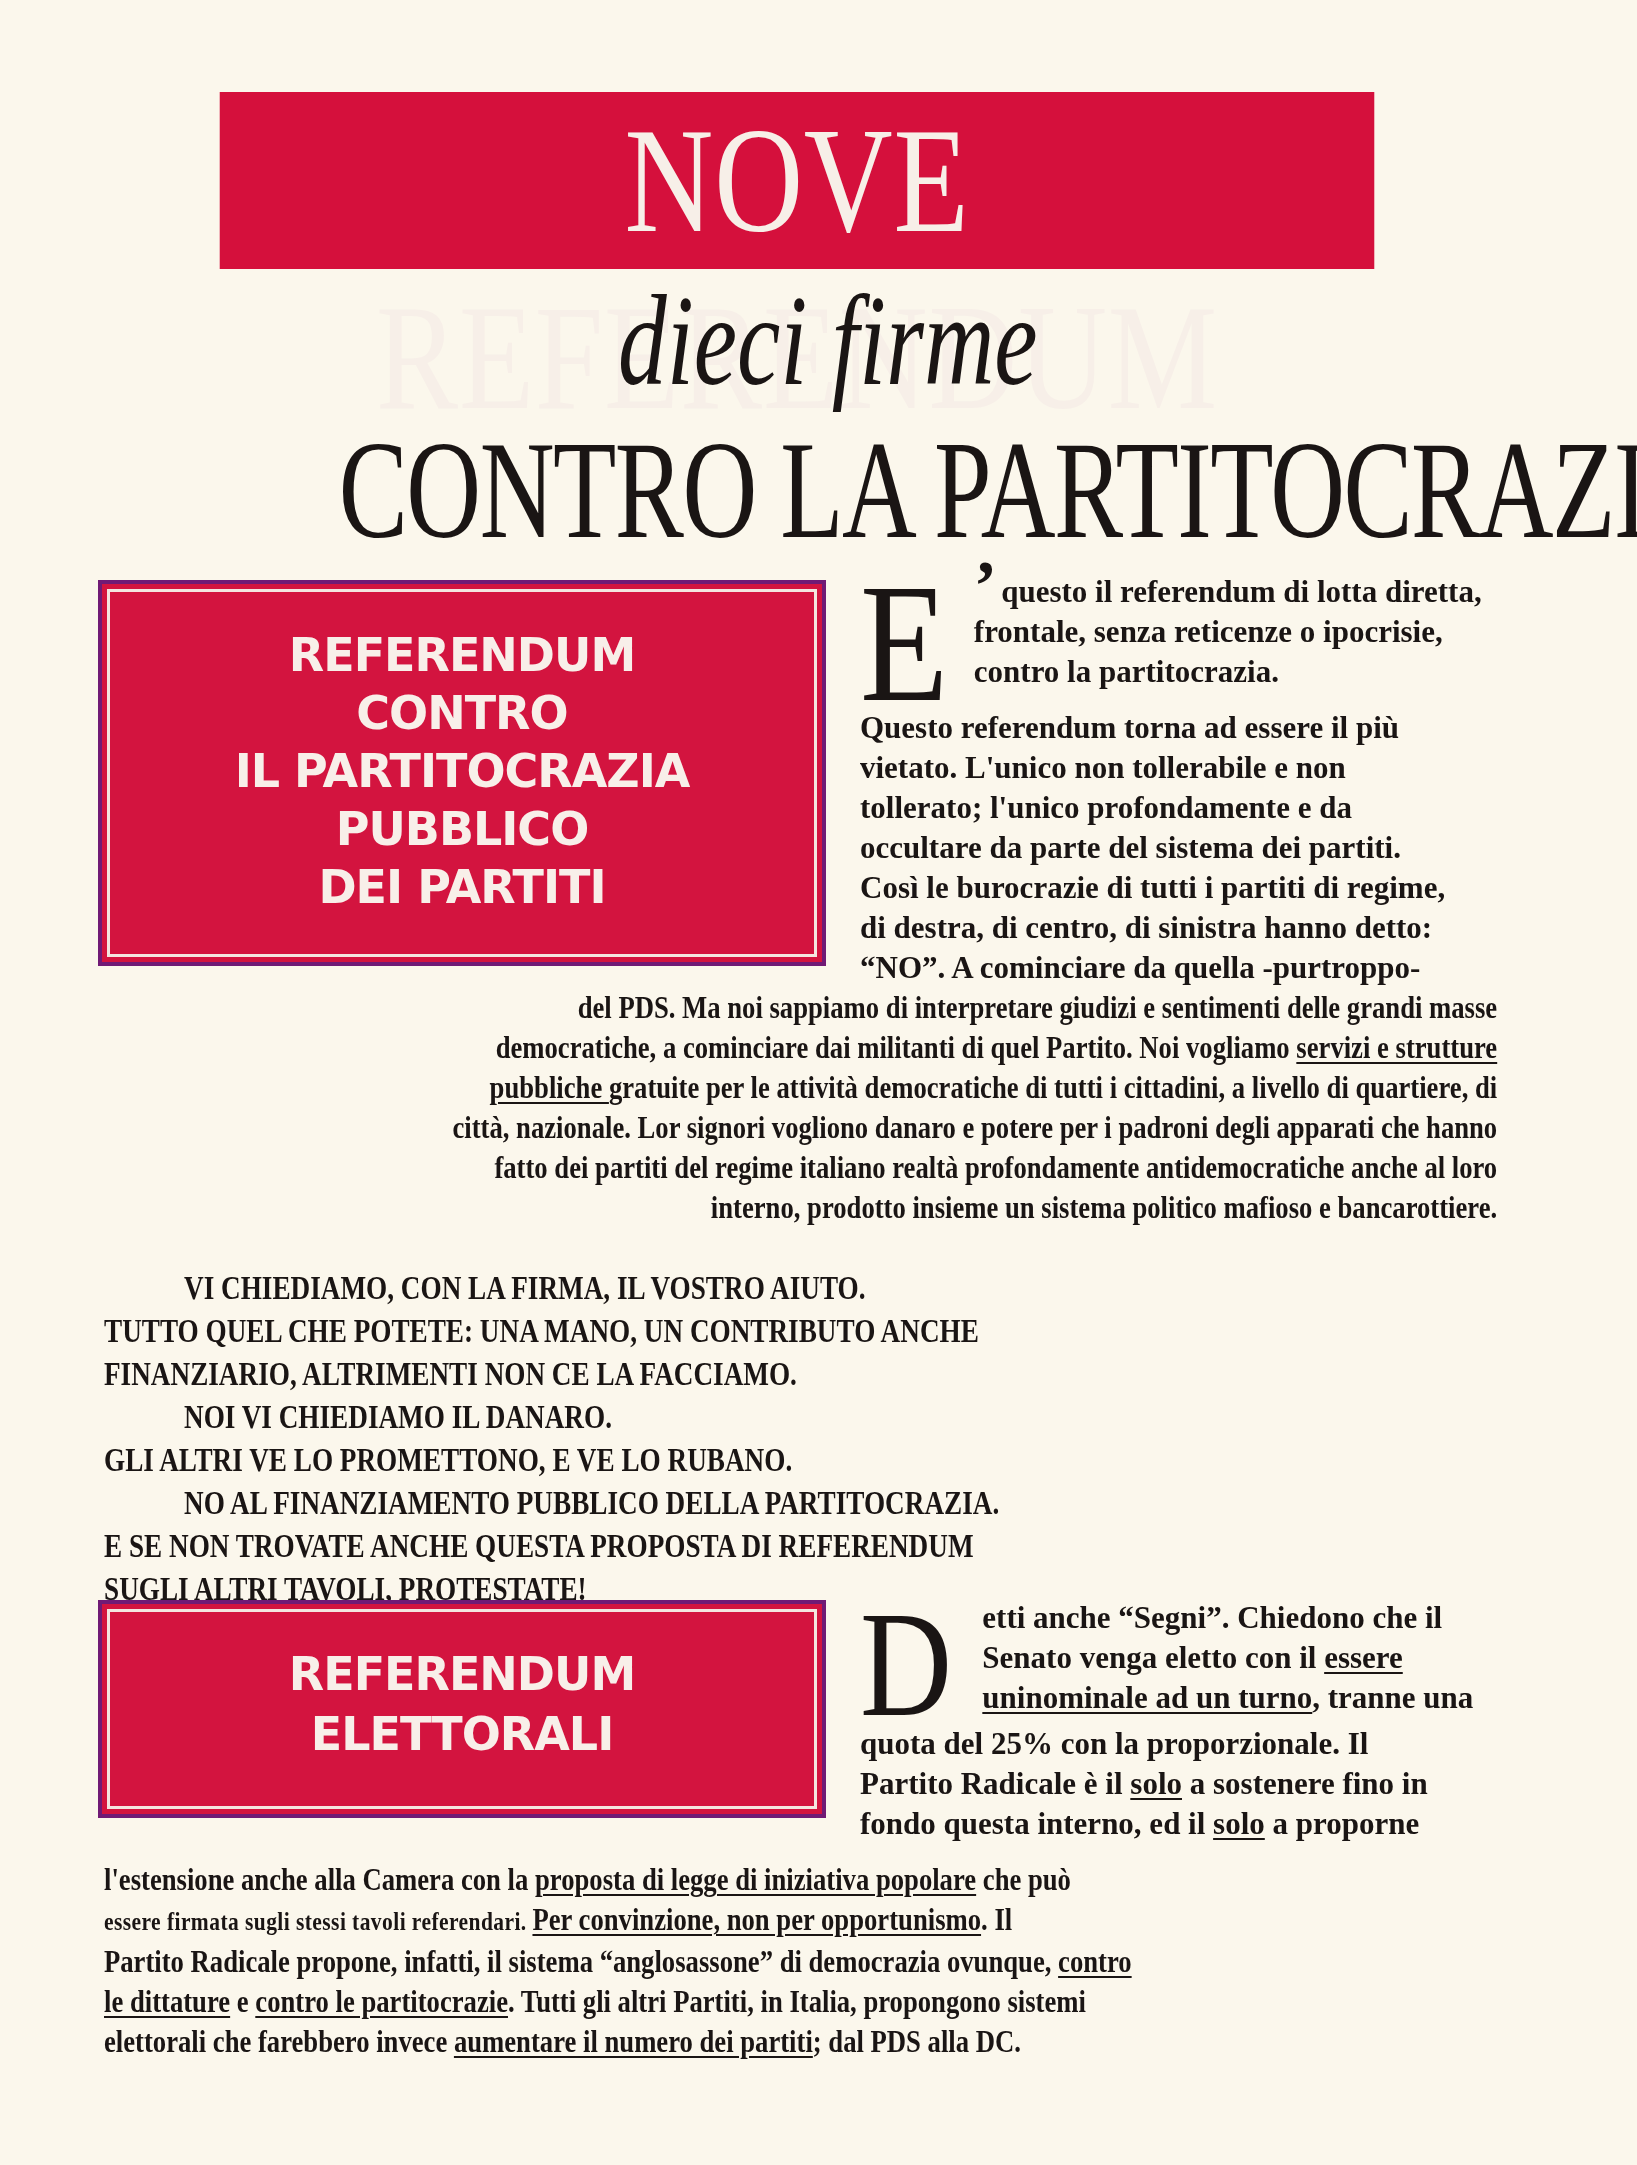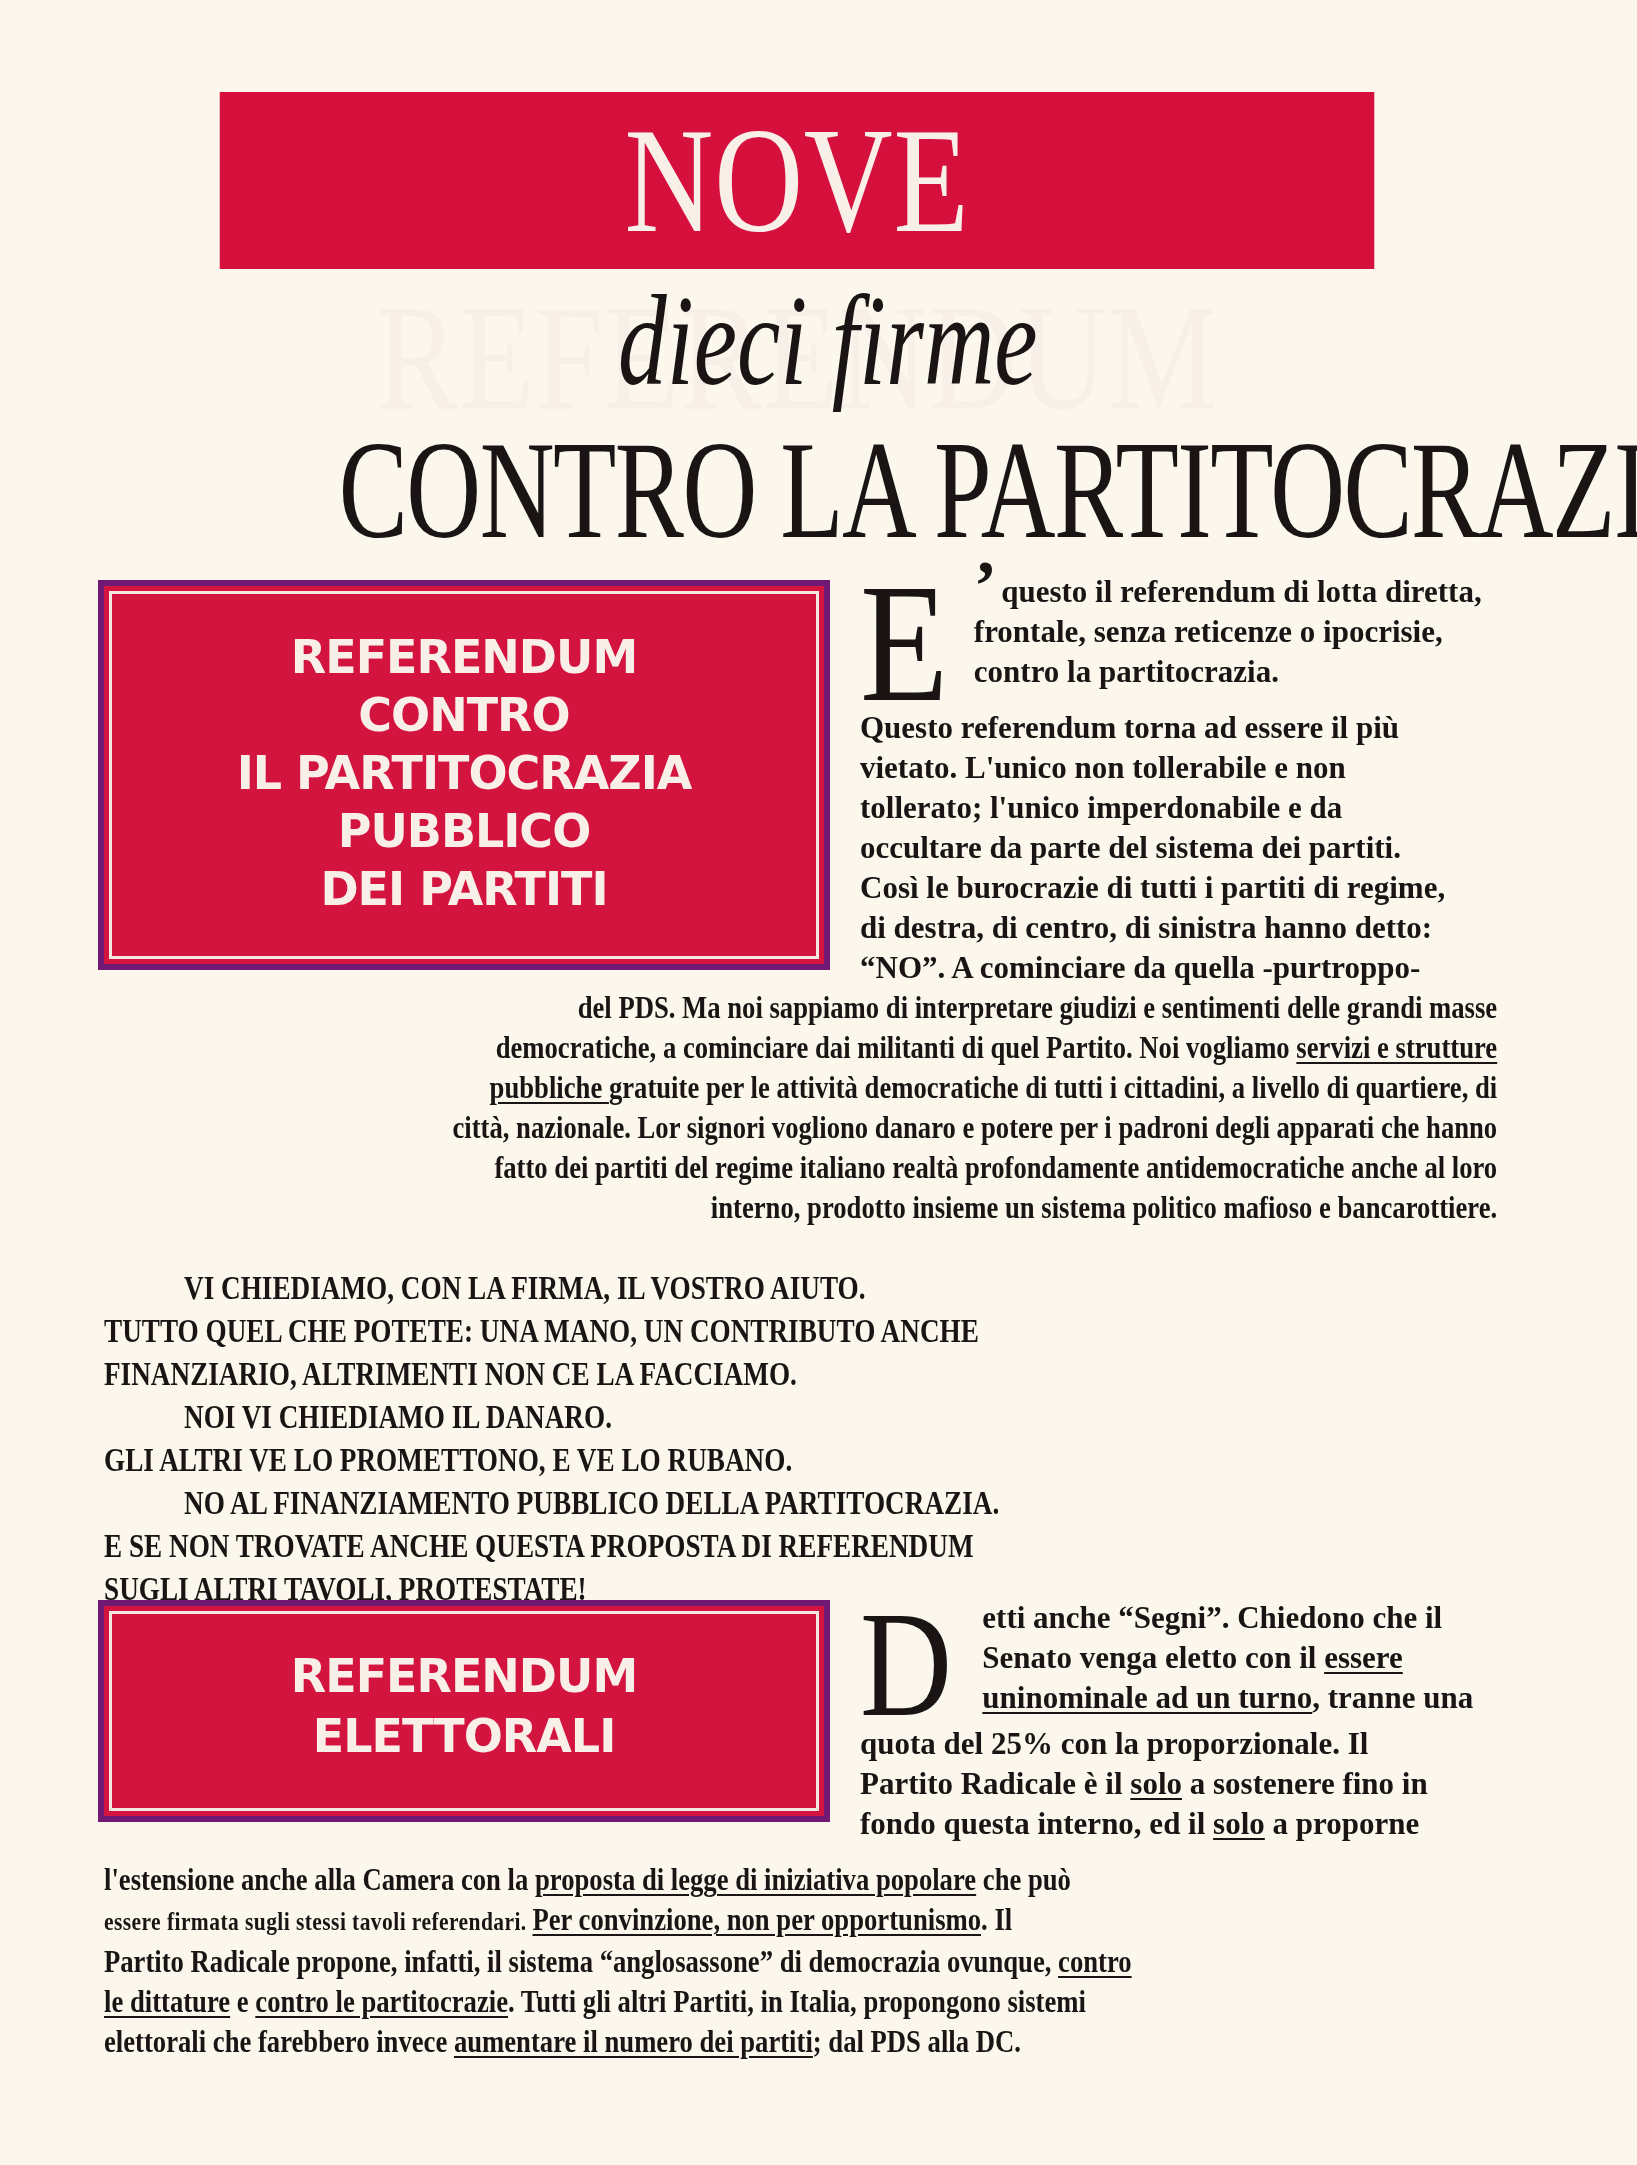--- a/index.html
+++ b/index.html
@@ -22,21 +22,21 @@
     padding-left:9px;
   }
   .subtitle span { display:inline-block; transform:scaleX(0.75); }
   .headline {
     position:absolute; left:96px; width:1400px; top:415px; text-align:center;
     font-size:140px; line-height:150px; letter-spacing:-2px;
   }
   .headline span { display:inline-block; transform:scaleX(0.74); transform-origin:center; white-space:nowrap; }
 
   .redbox {
-    position:absolute; background:#d3143f; border:6px solid #701a75;
+    position:absolute; background:#d3143f; border:4px solid #701a75;
     box-shadow:inset 0 0 0 5px #d3143f, inset 0 0 0 8px #f4e6e0;
     color:#f8efe9; text-align:center;
     font-family:"DejaVu Sans", sans-serif; font-weight:bold;
   }
   .box1 { left:98px; top:580px; width:720px; height:378px; }
   .box1 .lines { padding-top:42px; font-size:46px; line-height:58px; letter-spacing:-1px; }
   .box2 { left:98px; top:1600px; width:720px; height:210px; }
   .box2 .lines { padding-top:40px; font-size:46px; line-height:60px; letter-spacing:-1px; }
 
   .body-text { font-size:31px; font-weight:bold; line-height:40px; }
@@ -90,21 +90,21 @@
 </div>
 
 <div class="col-right para1 body-text">
   <span class="dropcap">E</span>
   <div><span class="apos">’</span><span>questo il referendum di lotta diretta,</span></div>
   <div>frontale, senza reticenze o ipocrisie,</div>
   <div>contro la partitocrazia.</div>
   <div style="clear:both"></div>
   <div>Questo referendum torna ad essere il più</div>
   <div>vietato. L'unico non tollerabile e non</div>
-  <div>tollerato; l'unico imperdonabile e da</div>
+  <div>tollerato; l'unico profondamente e da</div>
   <div>occultare da parte del sistema dei partiti.</div>
   <div>Così le burocrazie di tutti i partiti di regime,</div>
   <div>di destra, di centro, di sinistra hanno detto:</div>
   <div>“NO”. A cominciare da quella -purtroppo-</div>
 </div>
 
 <div class="full para1b body-text">
   <div class="condensed">
     <div>del PDS. Ma noi sappiamo di interpretare giudizi e sentimenti delle grandi masse</div>
     <div><span>democratiche, a cominciare dai militanti di quel Partito. Noi vogliamo </span><u>servizi e strutture</u></div>

